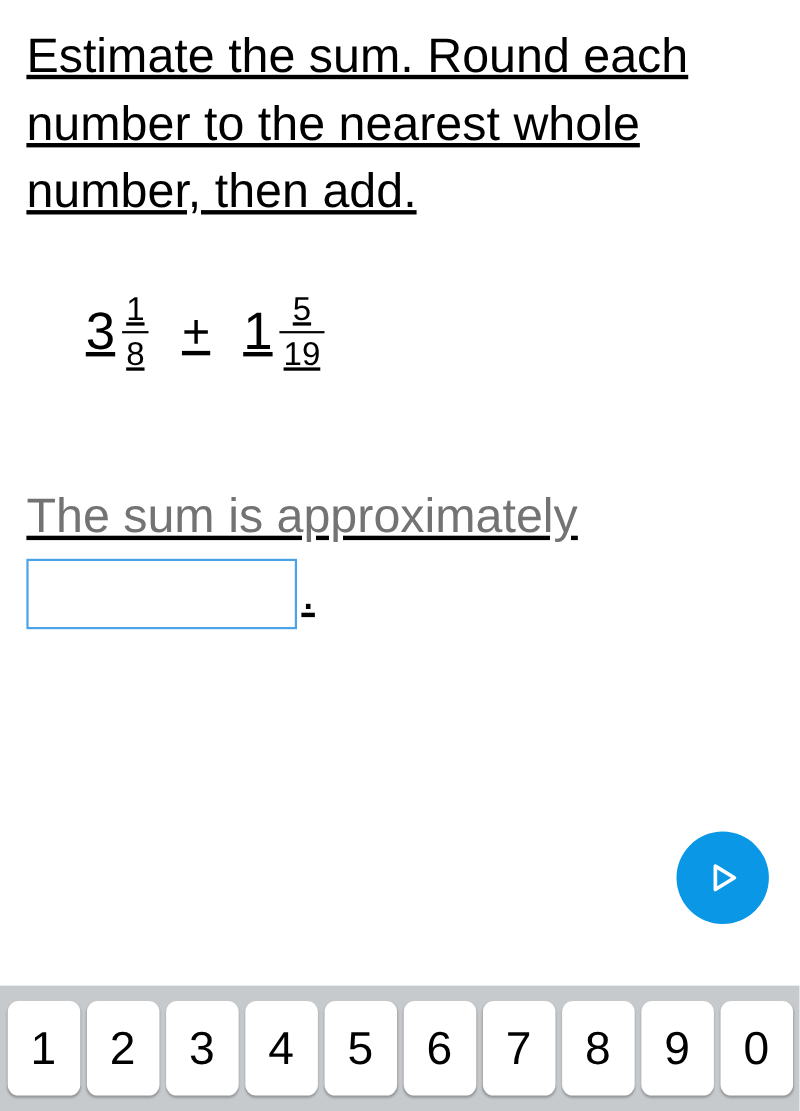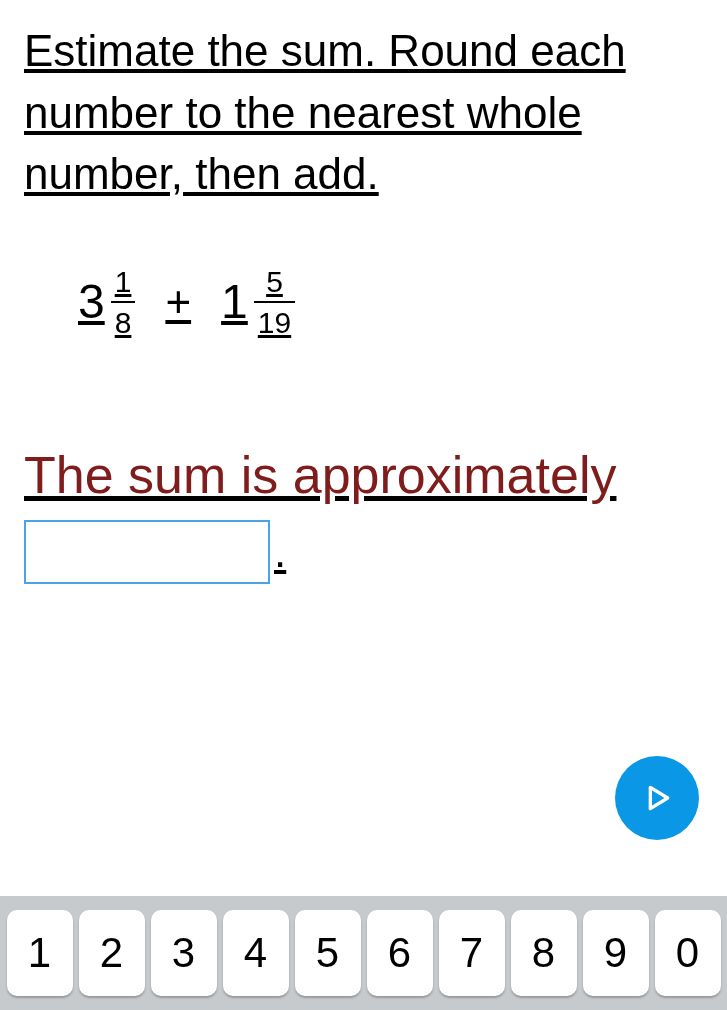--- a/index.html
+++ b/index.html
@@ -54,23 +54,23 @@
       margin: 3px 0;
     }
     .fraction .den {
       padding: 0 4px;
     }
     .op {
       margin: 0 30px;
       font-size: 44px;
     }
     .answer-line {
-      font-size: 52px;
+      font-size: 44px;
       line-height: 1.4;
-      color: #7f1d1d;
+      color: #737373;
       margin-bottom: 8px;
     }
     .answer-row {
       display: flex;
       align-items: center;
     }
     .answer-input {
       width: 246px;
       height: 64px;
       border: 2px solid #4aa3e8;

